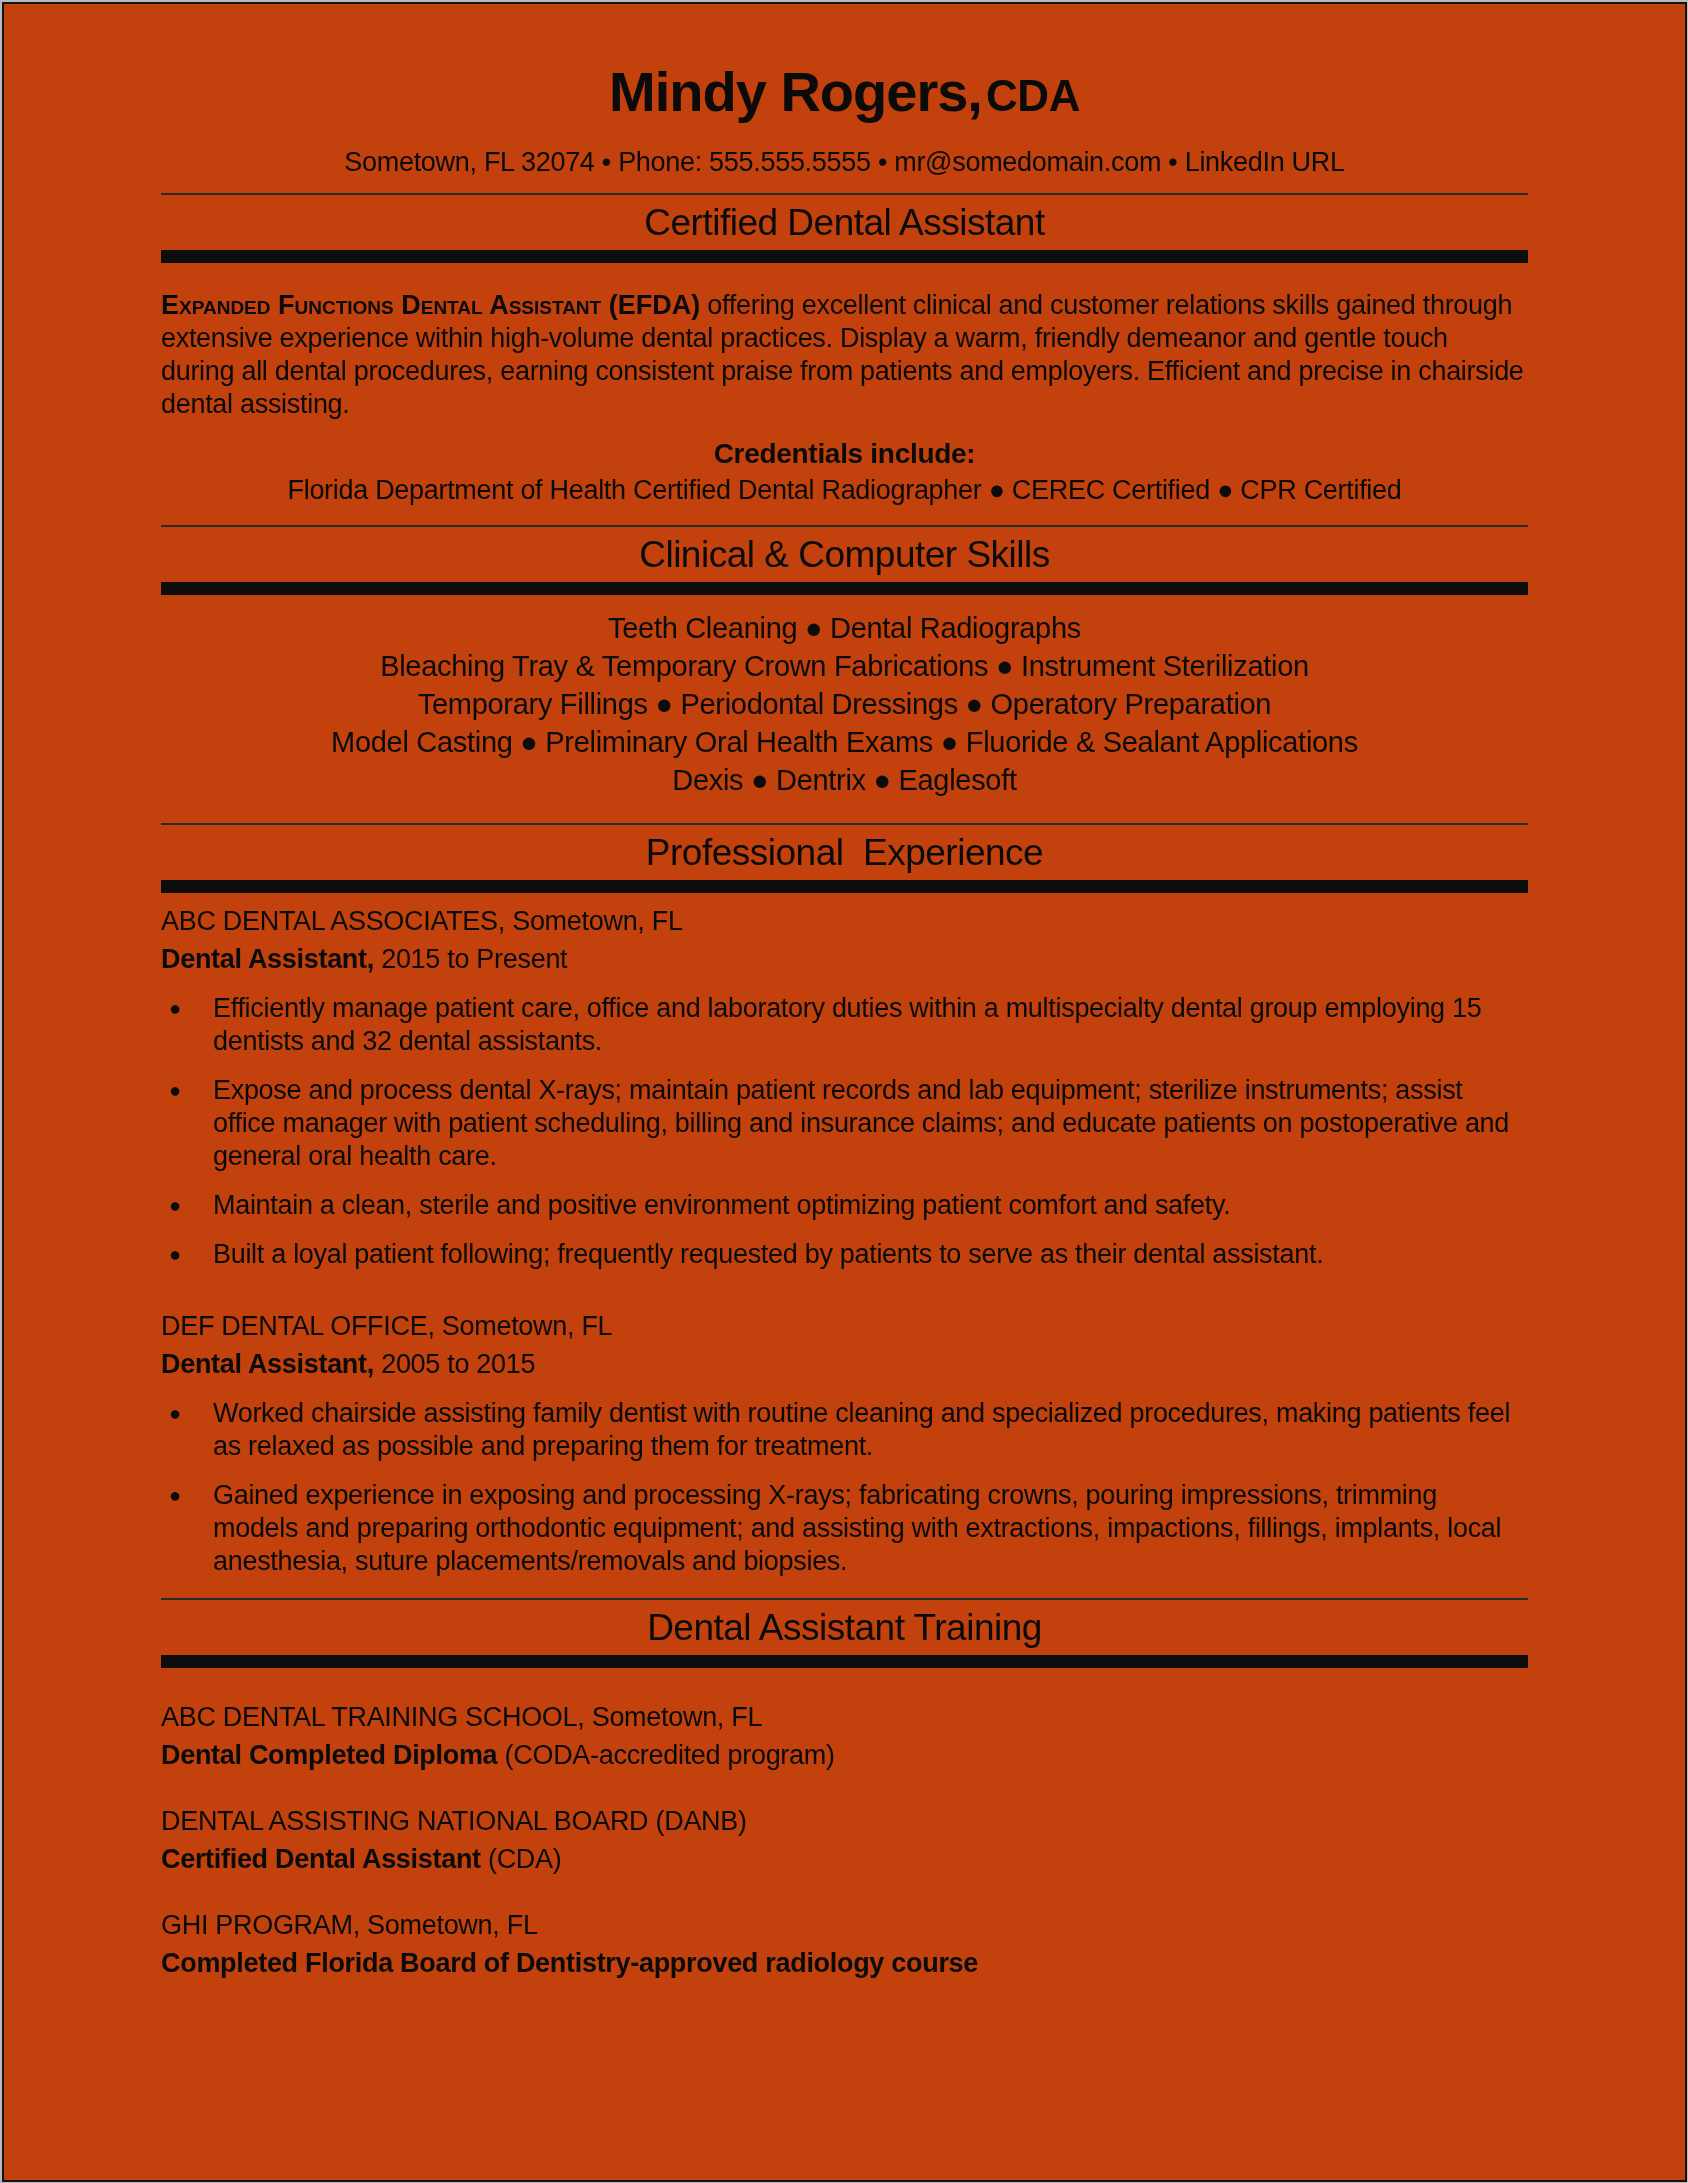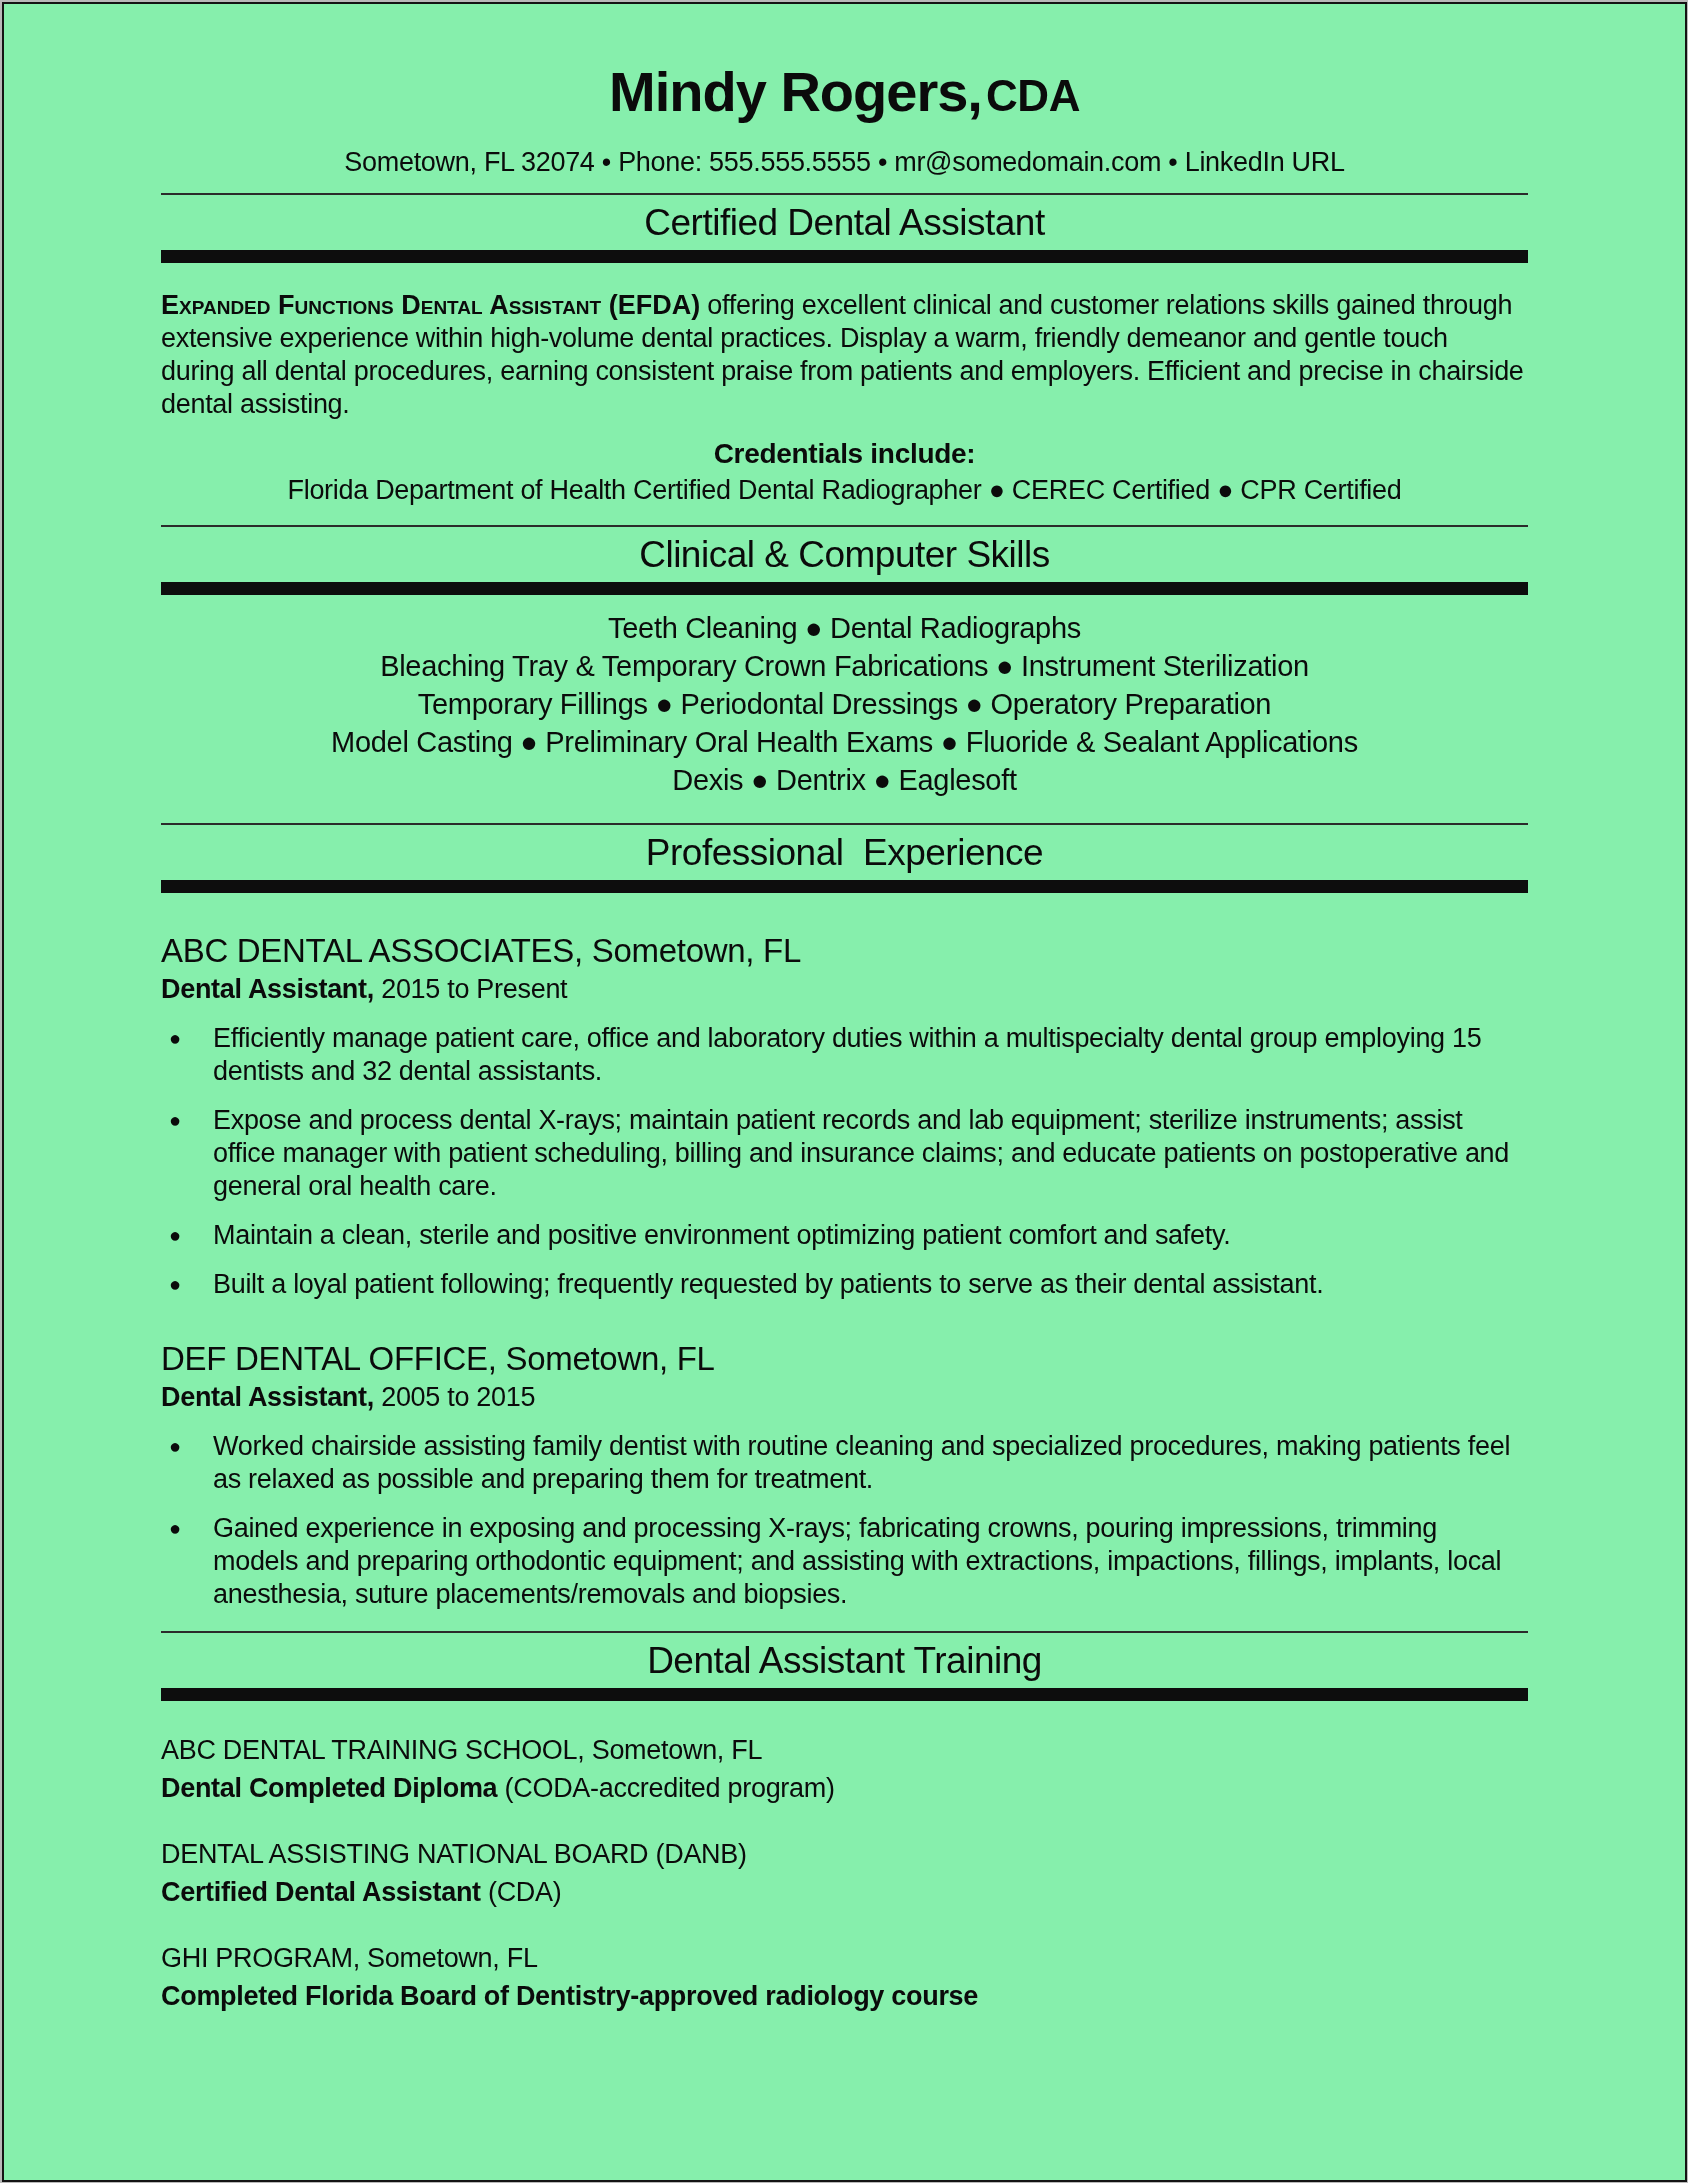--- a/index.html
+++ b/index.html
@@ -1,20 +1,20 @@
 <!DOCTYPE html>
 <html><head>
 <meta charset="utf-8">
 <style>
   html,body{margin:0;padding:0;background:#b9b9b9;}
   .page{
     position:relative;
     width:1685px;height:2180px;
     margin:2px;
-    background:#86efac;
+    background:#c2410c;
     border:2px solid #141414;
     box-sizing:border-box;
     overflow:hidden;
     font-family:"Liberation Sans","DejaVu Sans",sans-serif;
     color:#0b0b0b;
     letter-spacing:-0.3px;
   }
   .content{
     width:1367px;
     margin:0 auto;
@@ -37,21 +37,21 @@
   .mt24{margin-top:24px;}
   .mt38{margin-top:38px;}
   
   .para{ font-size:27px; line-height:33px; margin:26px 0 0 0;}
   .lead-smallcaps{ font-variant:small-caps; font-weight:700; letter-spacing:0;}
   .cred-heading{ font-size:28px; font-weight:700; line-height:34px; margin:16px 0 0 0; text-align:center;}
   .cred-line{ font-size:27px; line-height:34px; margin:2px 0 0 0; text-align:center;}
   .skills{ margin:14px 0 0 0; padding:0; list-style:none; text-align:center;}
   .skills li{ font-size:29px; line-height:38px;}
   
-  .company-line{ font-size:33px; line-height:34px; margin:41px 0 0 0;}
+  .company-line{ font-size:27px; line-height:34px; margin:11px 0 0 0;}
   .role-line{ font-size:27px; line-height:34px; margin:4px 0 0 0;}
   .bold{ font-weight:700;}
   .bullet-row{ display:flex; margin:16px 0 0 0;}
   .dot{ width:52px; flex:0 0 52px; padding-left:8px; box-sizing:border-box;
         font-size:20px; line-height:33px;}
   .bullet-text{ margin:0; flex:1 1 auto; font-size:27px; line-height:33px;}
   
   .org-line{ font-size:27px; line-height:34px; margin:32px 0 0 0;}
   .hl-line{ font-size:27px; line-height:34px; margin:4px 0 0 0;}
 </style>

